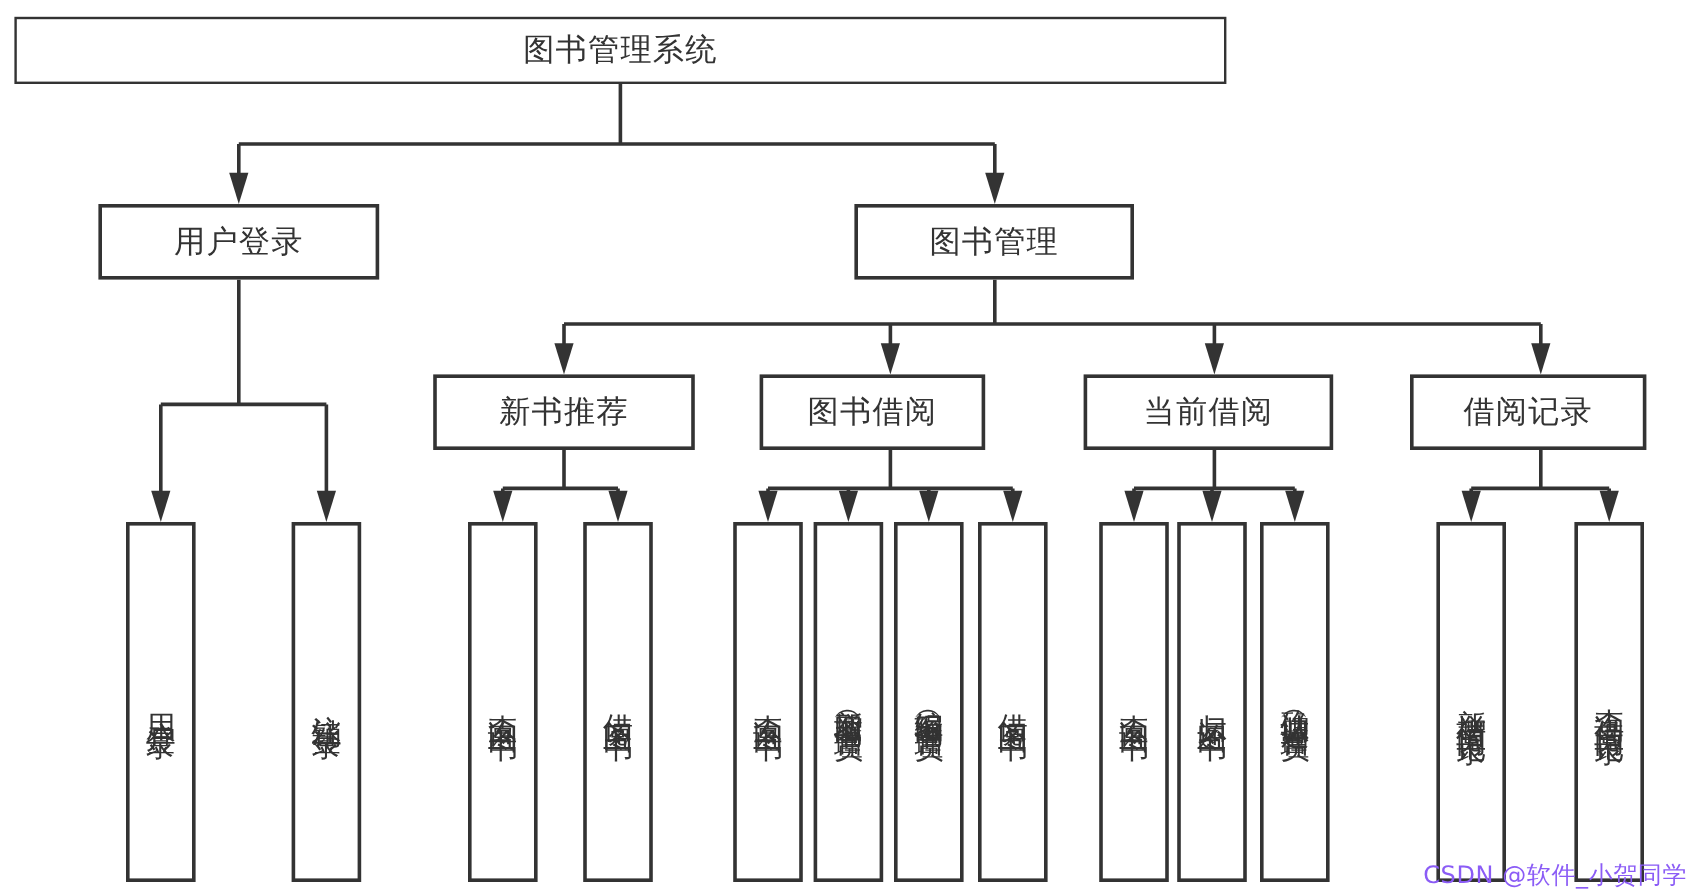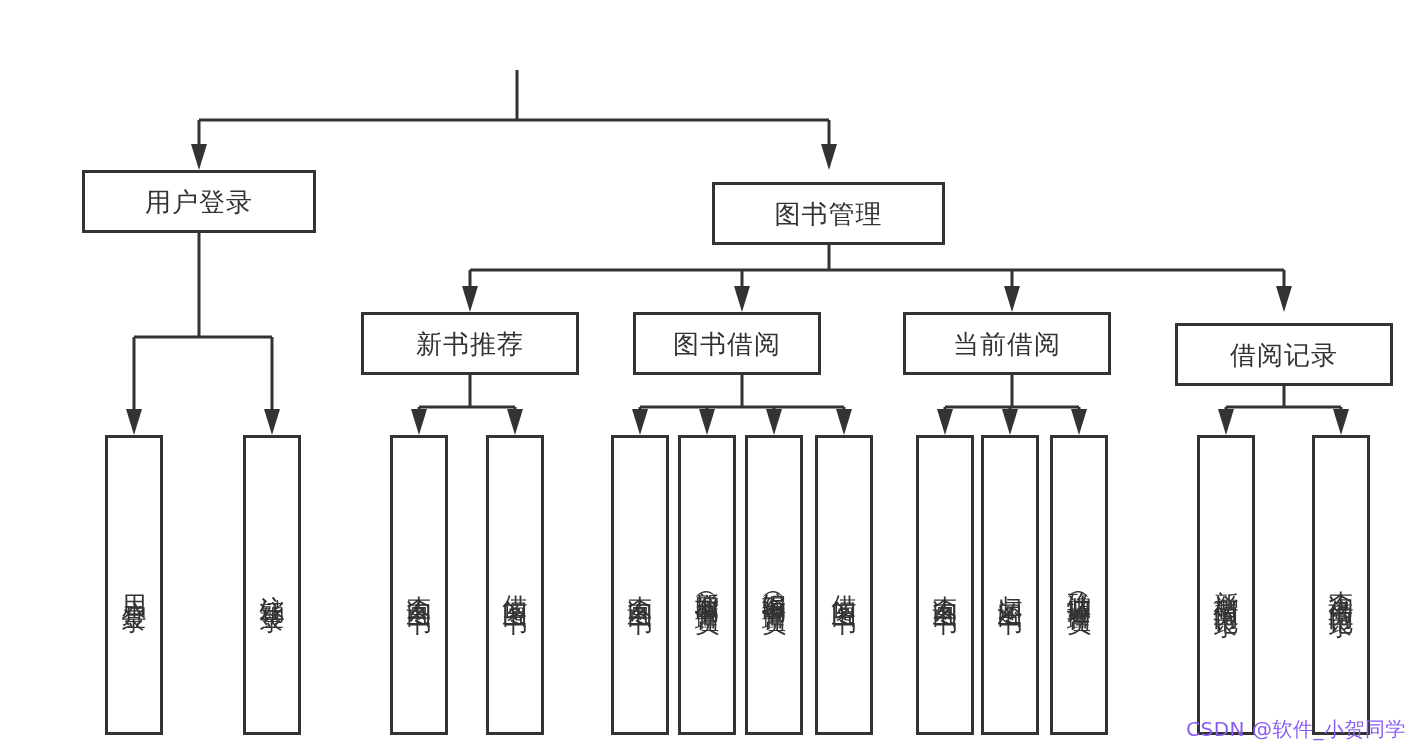--- a/index.html
+++ b/index.html
@@ -126,38 +126,41 @@
 
       <polygon points="937,409 953,409 945,435"></polygon>
       <polygon points="1002,409 1018,409 1010,435"></polygon>
       <polygon points="1071,409 1087,409 1079,435"></polygon>
 
       <polygon points="1218,409 1234,409 1226,435"></polygon>
       <polygon points="1333,409 1349,409 1341,435"></polygon>
     </g>
   </svg>
 
+  <div class="node root" style="left:12px; top:14px; width:1010px; height:56px;">
+    <span>图书管理系统</span>
+  </div>
 
   <div class="node" style="left:82px; top:170px; width:234px; height:63px;">
     <span>用户登录</span>
   </div>
-  <div class="node" style="left:712px; top:170px; width:233px; height:63px;margin-top:12px;">
+  <div class="node" style="left:712px; top:170px; width:233px; height:63px;">
     <span>图书管理</span>
   </div>
 
   <div class="node" style="left:361px; top:312px; width:218px; height:63px;">
     <span>新书推荐</span>
   </div>
   <div class="node" style="left:633px; top:312px; width:188px; height:63px;">
     <span>图书借阅</span>
   </div>
   <div class="node" style="left:903px; top:312px; width:208px; height:63px;">
     <span>当前借阅</span>
   </div>
-  <div class="node" style="left:1175px; top:323px; width:218px; height:63px;">
+  <div class="node" style="left:1175px; top:312px; width:197px; height:63px;">
     <span>借阅记录</span>
   </div>
 
   <div class="leaf" style="left:105px;">
     <span class="vtext">用户登录</span>
   </div>
   <div class="leaf" style="left:243px;">
     <span class="vtext">注销登录</span>
   </div>
 

